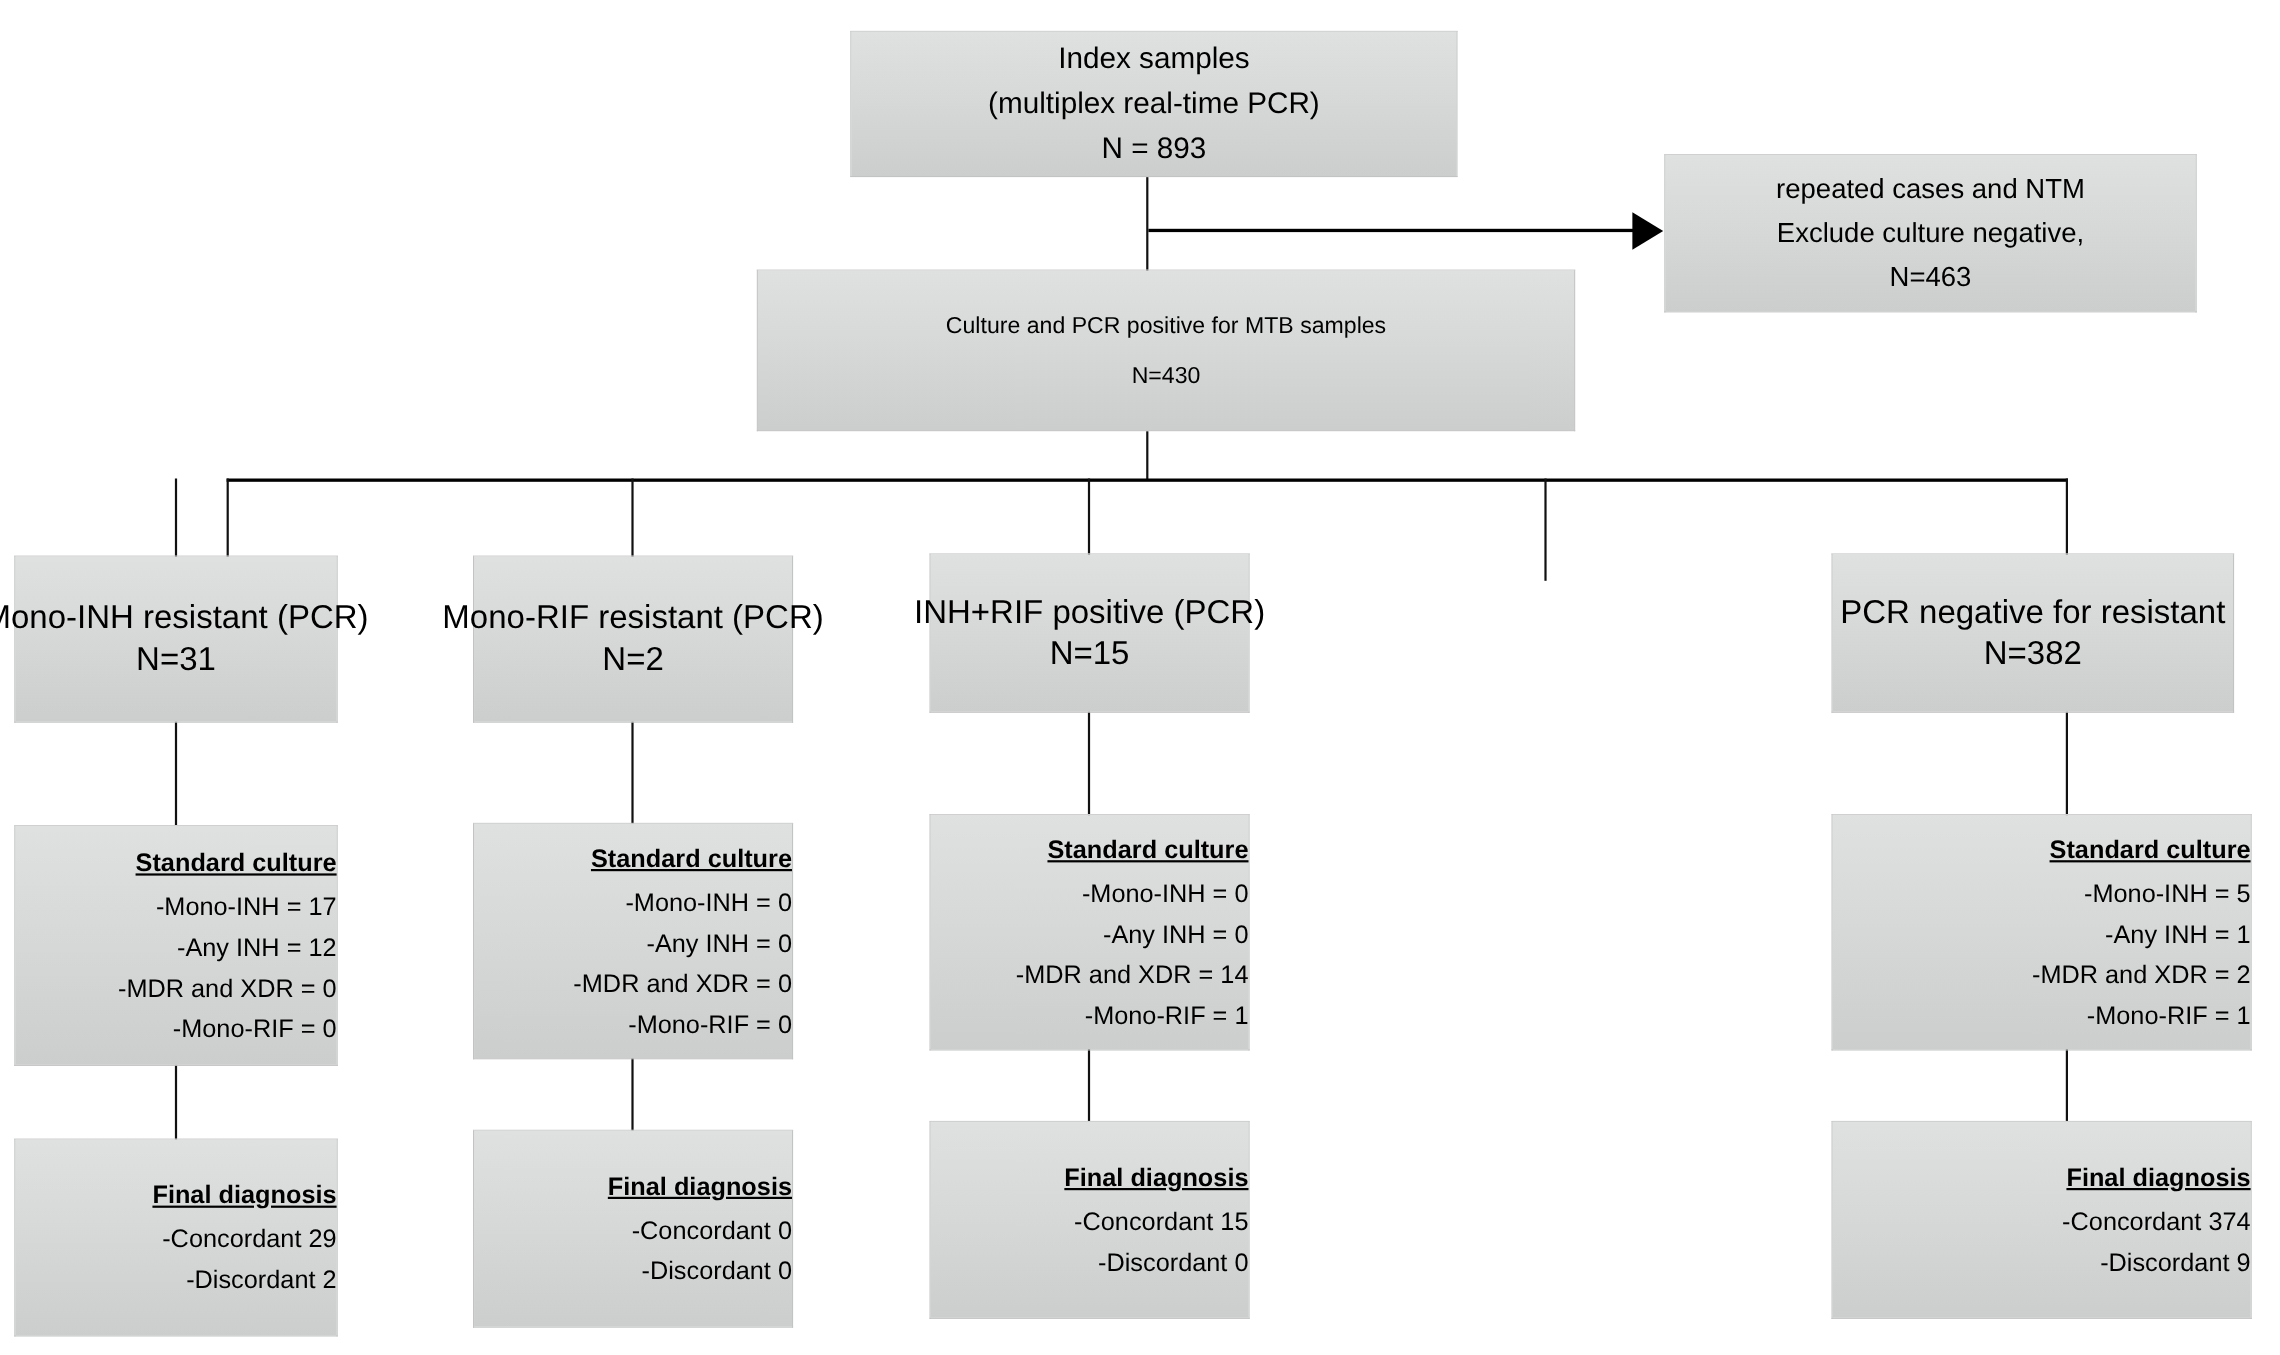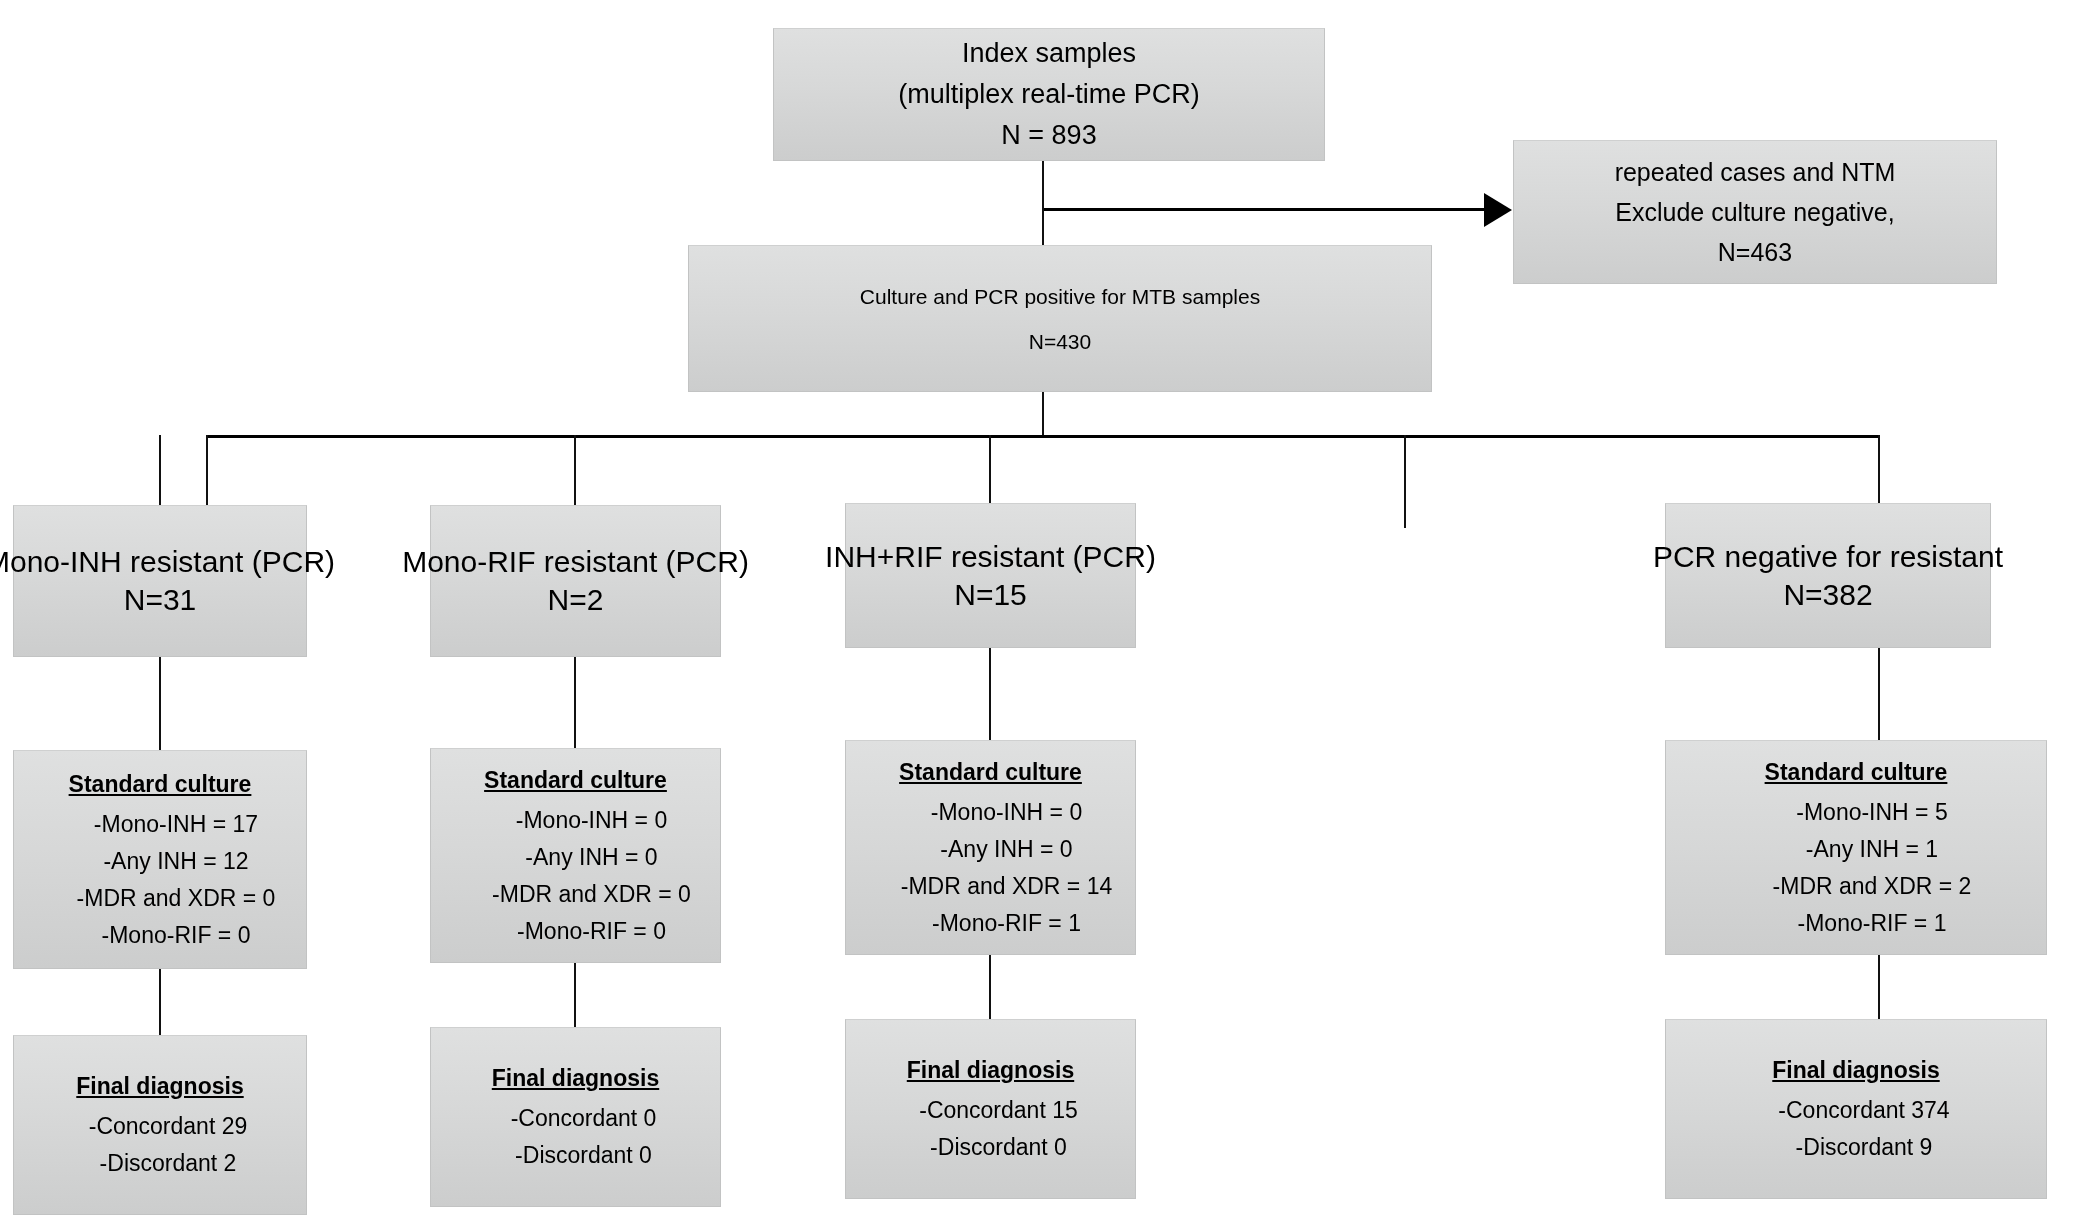--- a/index.html
+++ b/index.html
@@ -29,21 +29,21 @@
     display: flex;
     flex-direction: column;
     justify-content: center;
     z-index: 2;
   }
   .box.center {
     align-items: center;
     text-align: center;
   }
   .box.listbox {
-    align-items: center;
+    align-items: flex-end;
     text-align: left;
   }
   .line {
     margin: 0;
     padding: 0;
     white-space: nowrap;
   }
 
   
   .t-top   { font-size: 27px; line-height: 41px; }
@@ -160,37 +160,37 @@
     <div class="line item">-MDR and XDR = 0</div>
     <div class="line item">-Mono-RIF = 0</div>
   </div>
   <div class="box listbox t-detail fd-pad" style="left:430px; top:1027px; width:291px; height:180px;">
     <div class="line hdr">Final diagnosis</div>
     <div class="line item">-Concordant 0</div>
     <div class="line item">-Discordant 0</div>
   </div>
 
   <div class="box center t-branch" style="left:845px; top:503px; width:291px; height:145px;">
-    <div class="line">INH+RIF resistant (PCR)</div>
+    <div class="line">INH+RIF positive (PCR)</div>
     <div class="line">N=15</div>
   </div>
   <div class="box listbox t-detail" style="left:845px; top:740px; width:291px; height:215px;">
     <div class="line hdr">Standard culture</div>
     <div class="line item">-Mono-INH = 0</div>
     <div class="line item">-Any INH = 0</div>
     <div class="line item">-MDR and XDR = 14</div>
     <div class="line item">-Mono-RIF = 1</div>
   </div>
   <div class="box listbox t-detail fd-pad" style="left:845px; top:1019px; width:291px; height:180px;">
     <div class="line hdr">Final diagnosis</div>
     <div class="line item">-Concordant 15</div>
     <div class="line item">-Discordant 0</div>
   </div>
 
-  <div class="box center t-branch" style="left:1665px; top:503px; width:326px; height:145px;">
+  <div class="box center t-branch" style="left:1665px; top:503px; width:366px; height:145px;">
     <div class="line">PCR negative for resistant</div>
     <div class="line">N=382</div>
   </div>
   <div class="box listbox t-detail" style="left:1665px; top:740px; width:382px; height:215px;">
     <div class="line hdr">Standard culture</div>
     <div class="line item">-Mono-INH = 5</div>
     <div class="line item">-Any INH = 1</div>
     <div class="line item">-MDR and XDR = 2</div>
     <div class="line item">-Mono-RIF = 1</div>
   </div>

